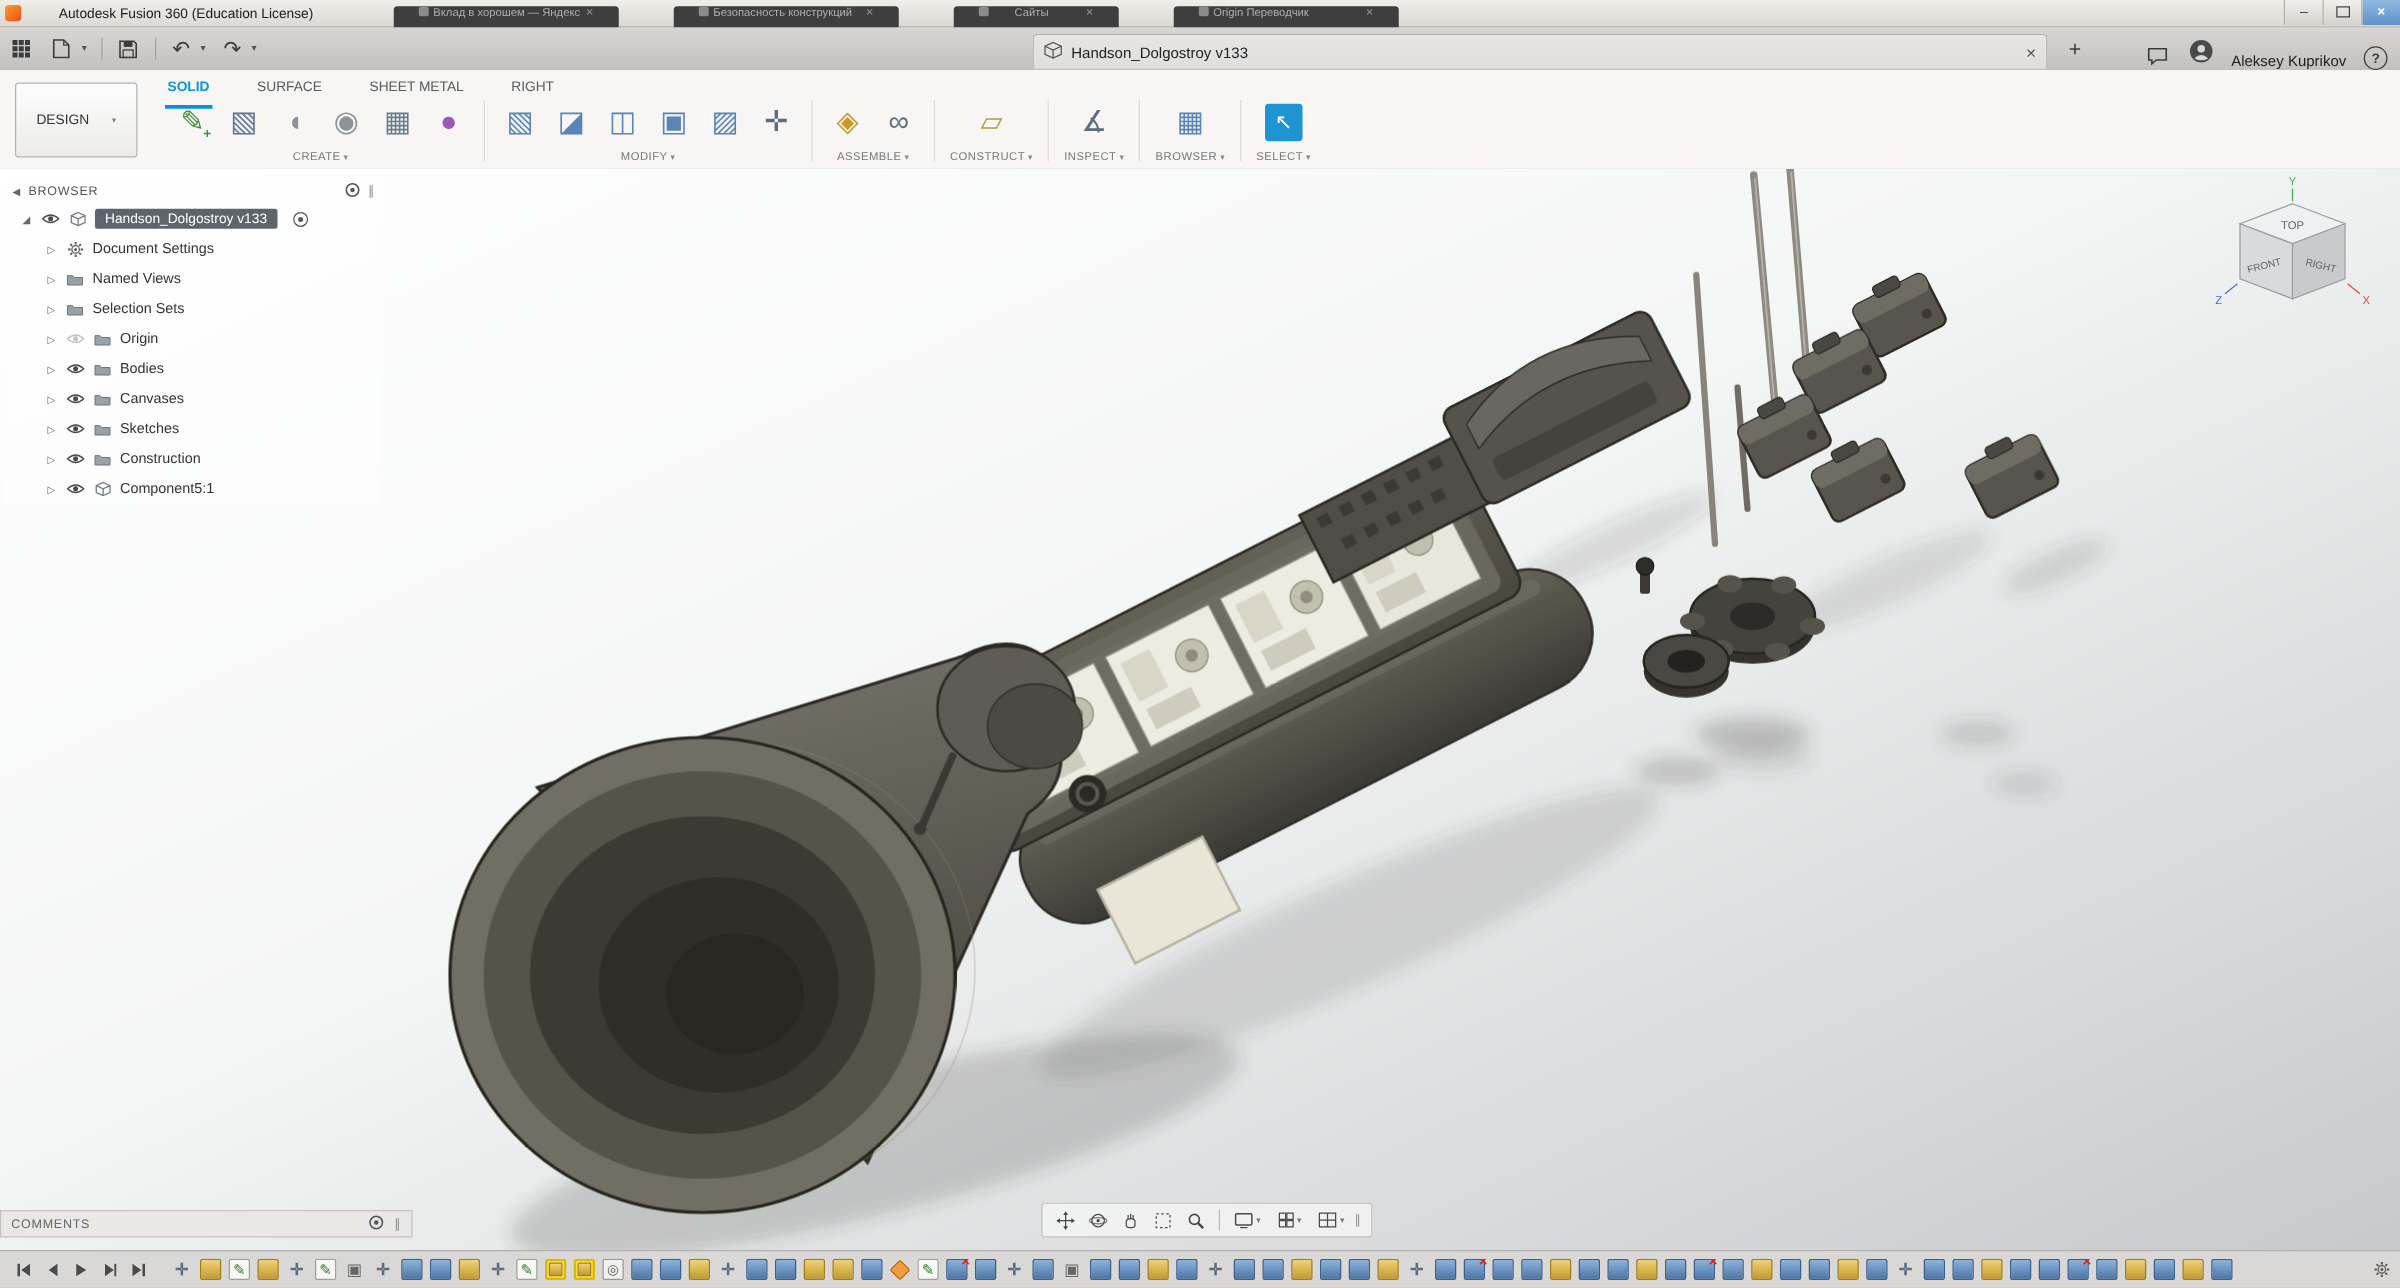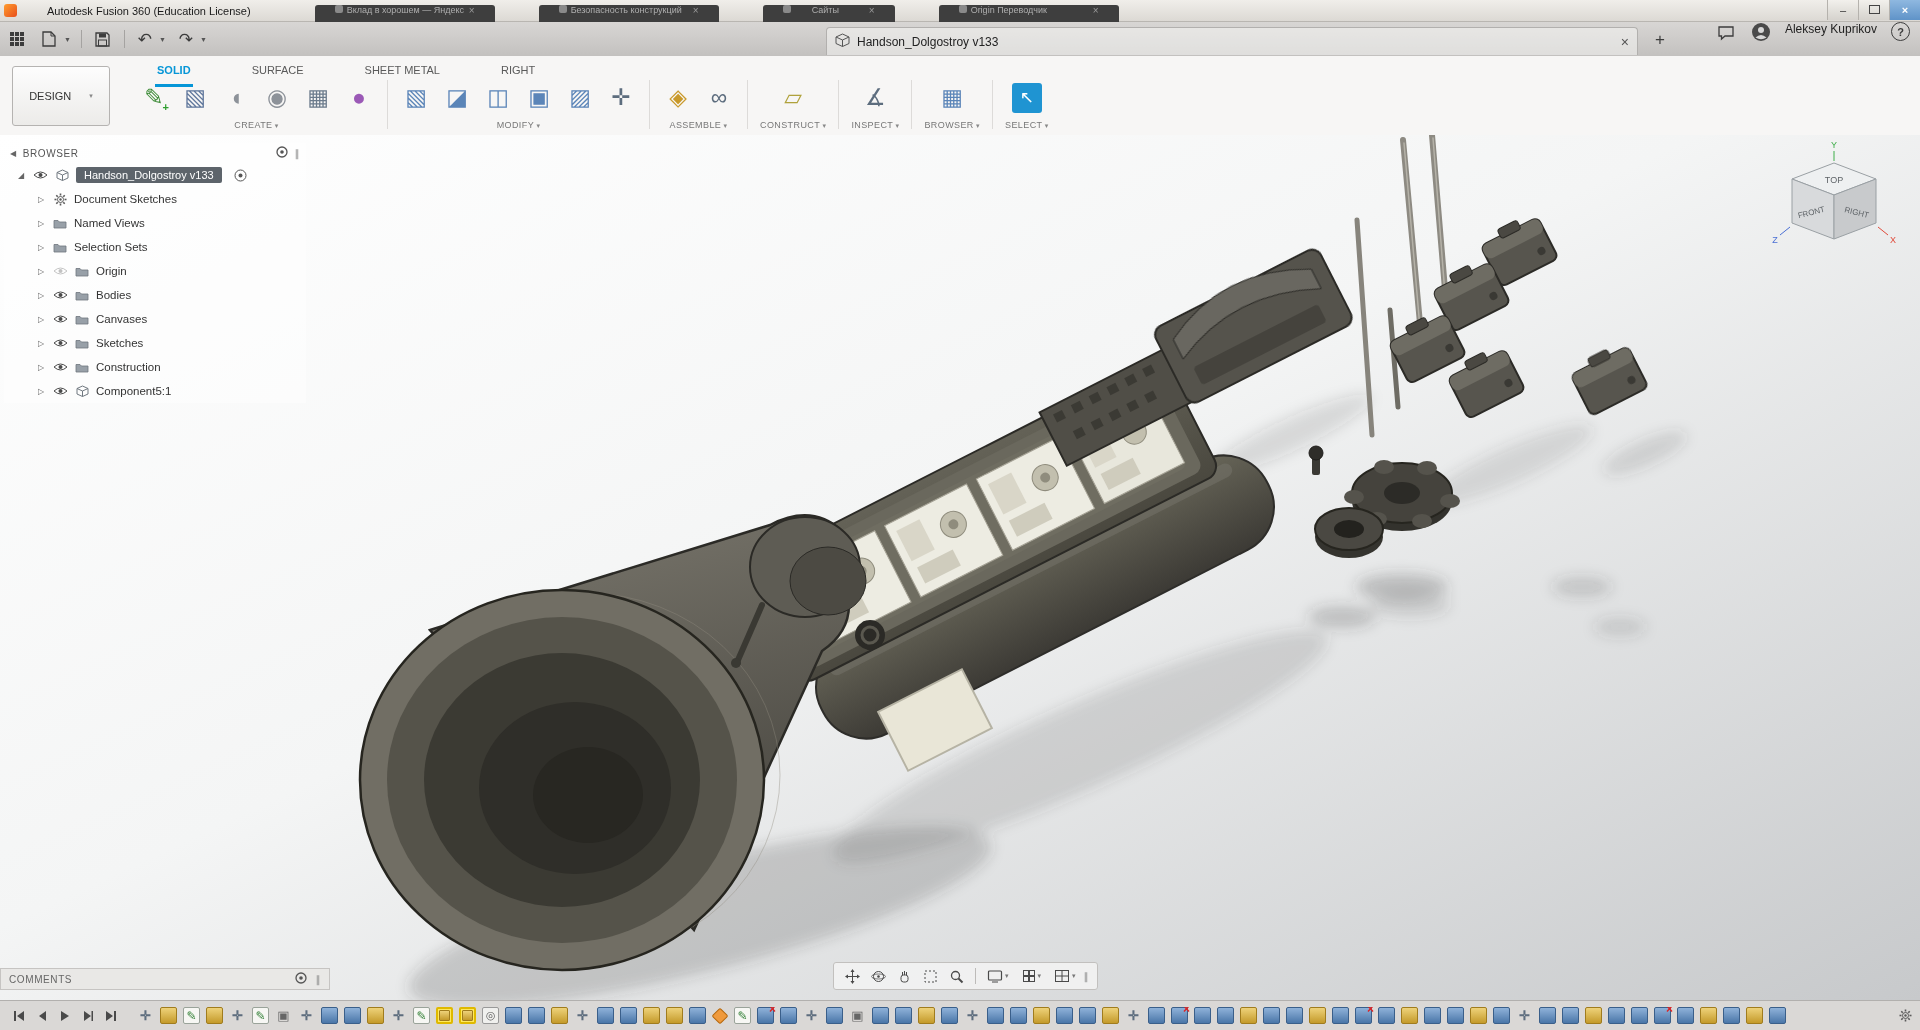--- a/index.html
+++ b/index.html
@@ -35,32 +35,32 @@
   .bar-sep{width:1px;height:18px;background:#a5a3a1;}
   .mini-arrow{font-size:7px;color:#555;margin-left:-6px;}
   .undo-redo{font-size:17px;color:#3c3c3c;width:20px;text-align:center;}
   .doc-tab{position:absolute;left:826px;top:5px;width:812px;height:28px;box-sizing:border-box;
     background:rgba(246,245,244,.55);border:1px solid #b2b0ae;border-bottom:none;border-radius:4px 4px 0 0;
     display:flex;align-items:center;padding:0 8px;gap:7px;font-size:12px;color:#222;}
   .doc-tab .spacer{flex:1;}
   .doc-close{color:#555;font-size:14px;}
   .plus-btn{position:absolute;left:1648px;top:6px;width:24px;height:24px;display:flex;align-items:center;
     justify-content:center;font-size:17px;color:#3c3c3c;}
-  .appbar-right{position:absolute;right:10px;top:0;height:34px;display:flex;align-items:flex-start;gap:14px;}
+  .appbar-right{position:absolute;right:10px;top:0;height:34px;display:flex;align-items:flex-end;gap:14px;}
   .user-name{font-size:12px;color:#1e1e1e;white-space:nowrap;}
   .help-circle{width:17px;height:17px;border:1.5px solid #3c3c3c;border-radius:50%;display:flex;
     align-items:center;justify-content:center;font-size:11px;font-weight:bold;color:#3c3c3c;}
 
   
   .ribbon{position:absolute;top:56px;left:0;right:0;height:79px;background:#f7f6f5;border-bottom:1px solid #c6c4c2;}
   .design-btn{position:absolute;left:12px;top:10px;width:96px;height:58px;border:1px solid #b5b3b1;border-radius:3px;
     background:linear-gradient(#fdfdfd,#ecebe9);display:flex;align-items:center;justify-content:center;
     font-size:11px;color:#333;gap:18px;}
   .ribbon-tabs{position:absolute;left:132px;top:0;height:19px;display:flex;gap:34px;font-size:11px;color:#5a5a5a;}
-  .rtab{display:flex;align-items:center;padding:14px 2px;cursor:default;margin-left:23px;}
+  .rtab{display:flex;align-items:center;padding:14px 2px;cursor:default;}
   .rtab.active{color:#0696d7;font-weight:bold;border-bottom:3px solid #0696d7;}
   .tool-row{position:absolute;left:126px;top:19px;height:59px;display:flex;align-items:stretch;}
   .tool-group{display:flex;flex-direction:column;align-items:center;padding:0 12px;}
   .tool-icons{flex:1;display:flex;align-items:center;gap:9px;}
   .tool-ico{width:32px;height:34px;display:flex;align-items:center;justify-content:center;font-size:23px;position:relative;}
   .tool-ico .ico-plus{position:absolute;right:1px;bottom:2px;font-size:11px;font-weight:bold;color:#2e9e2e;}
   .ico-select{background:#1f94d2;color:#fff !important;width:30px;height:30px;border-radius:3px;font-size:17px;}
   .tool-label{font-size:9px;color:#777;padding-bottom:4px;letter-spacing:.4px;white-space:nowrap;}
   .drop-arrow{font-size:7px;color:#888;}
   .tool-sep{width:1px;background:#dddbd9;margin:5px 0;}
@@ -549,21 +549,21 @@
                     <line x1="3.7" y1="9.3" x2="2.3" y2="10.7"></line>
                     <line x1="2.5" y1="6.5" x2="0.5" y2="6.5"></line>
                     <line x1="3.7" y1="3.7" x2="2.3" y2="2.3"></line>
                     <line x1="6.5" y1="2.5" x2="6.5" y2="0.5"></line>
                     <line x1="9.3" y1="3.7" x2="10.7" y2="2.3"></line>
                   </g>
                 </g>
                 <circle cx="6.5" cy="6.5" r="1.2" fill="#5a5a5a"></circle>
               </svg>
             </span>
-            <span class="br-label">Document Sketches</span>
+            <span class="br-label">Document Settings</span>
           </div>
           <div class="br-row">
             <span class="br-arrow">▷</span>
             <span class="br-ico">
               <svg width="14" height="11">
                 <path d="M1 2.5 h4 l1.5 1.5 h6.5 v6 h-12 z" fill="#98a0a8" stroke="#6e767e" stroke-width="0.8"></path>
               </svg>
             </span>
             <span class="br-label">Named Views</span>
           </div>

